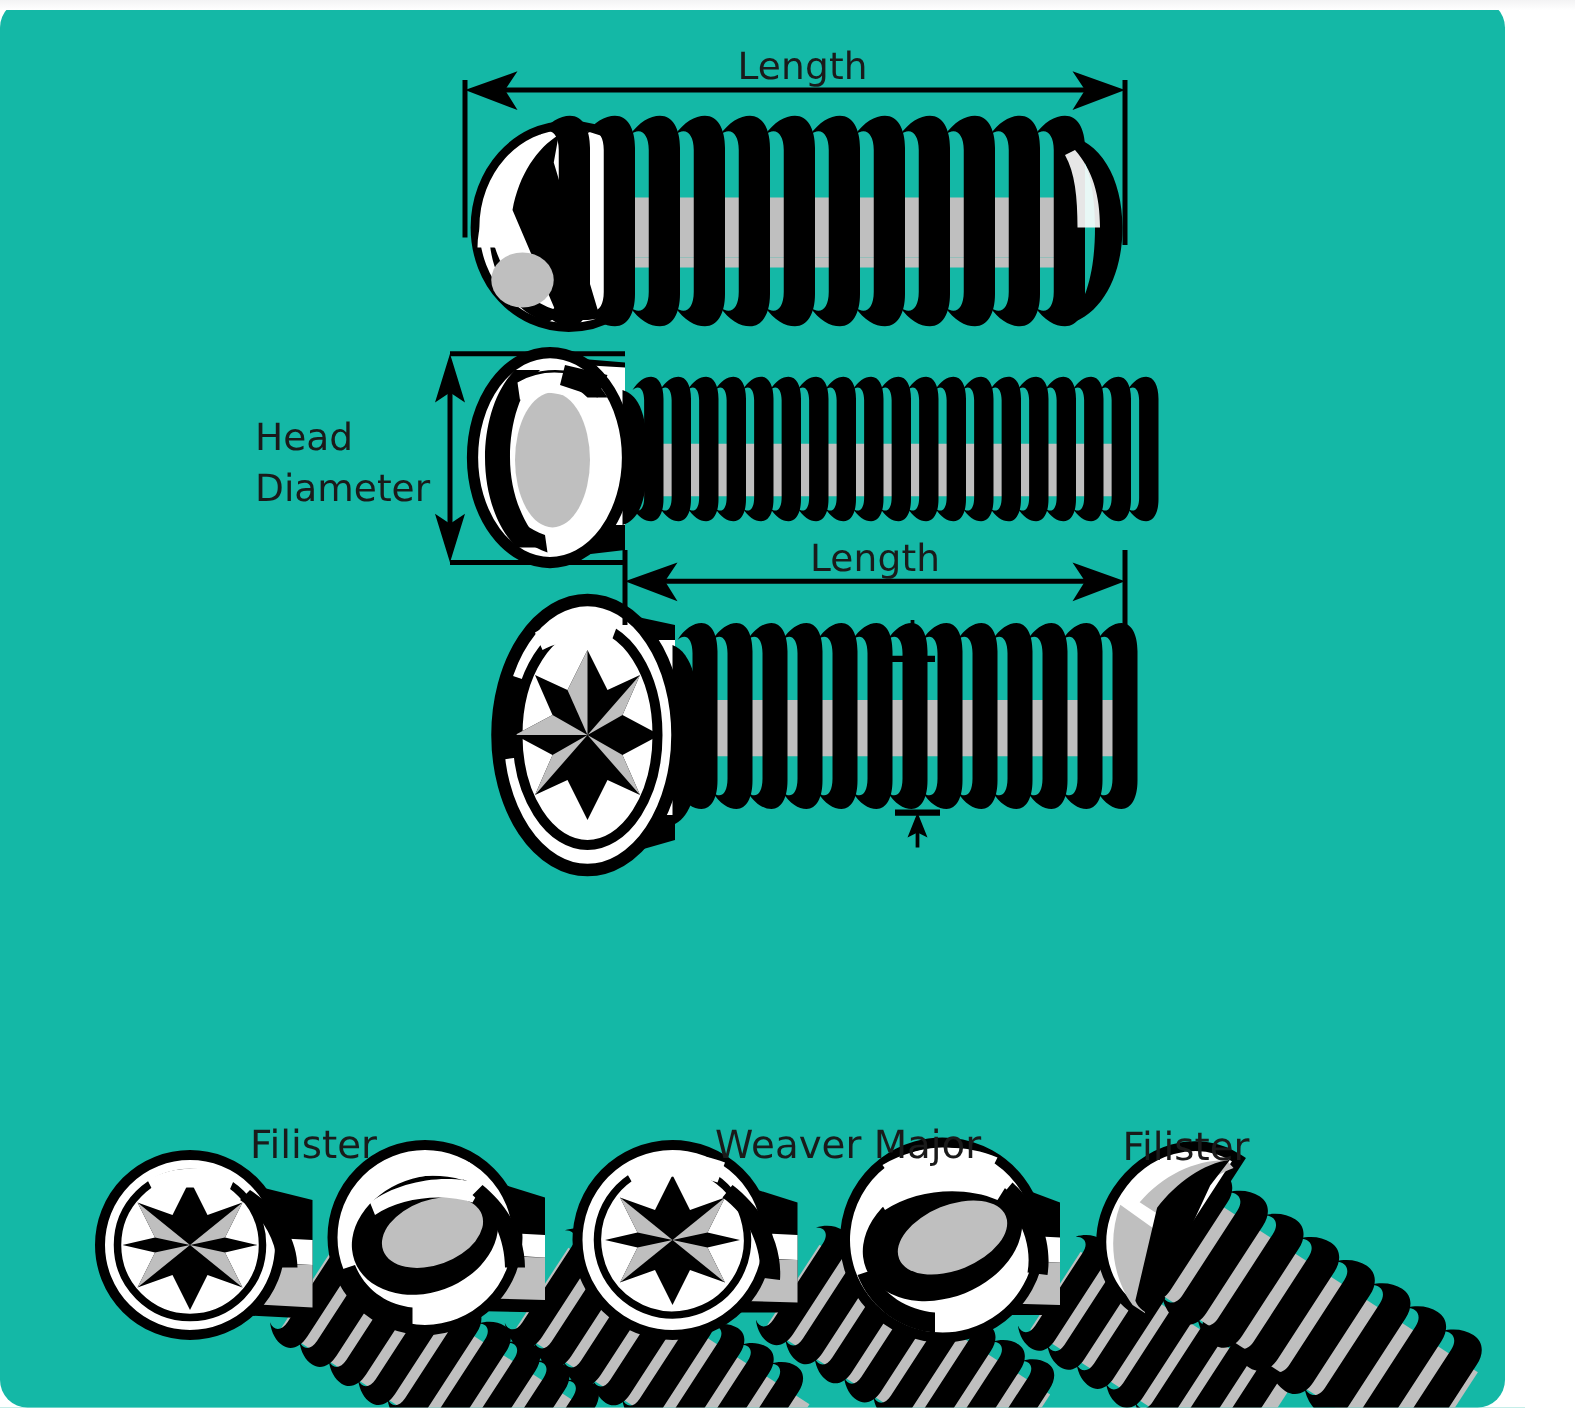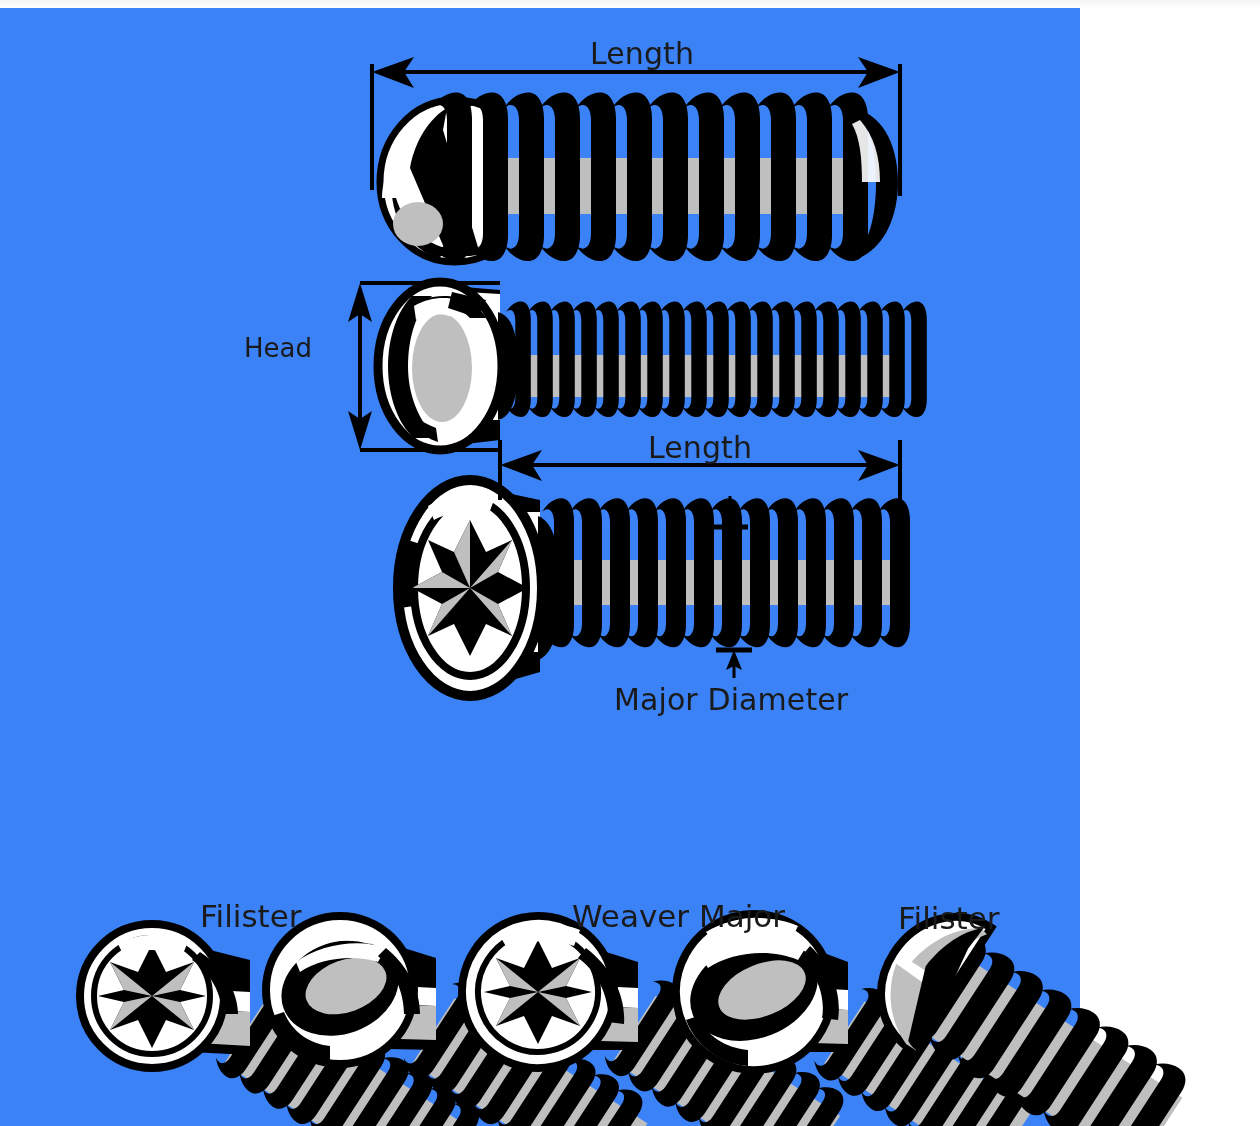--- a/index.html
+++ b/index.html
@@ -8,23 +8,24 @@
     background: #ffffff;
   }
   body {
     width: 1260px;
     height: 1126px;
     font-family: "DejaVu Sans", sans-serif;
     overflow: hidden;
   }
   #page {
     position: relative;
-    width: 1080px;
+    width: 1204px;
     height: 1126px;
-    background: #3b82f6;
+    background: #14b8a6;
+    border-radius: 22px;
   }
   #top-strip {
     position: absolute;
     left: 0; top: 0;
     width: 1260px; height: 8px;
     background: linear-gradient(to bottom, #f3f3f4, #ffffff);
   }
   .figure-svg {
     position: absolute;
     left: 0; top: 0;
@@ -33,23 +34,23 @@
     position: absolute;
     font-family: "DejaVu Sans", sans-serif;
     font-size: 30px;
     color: #1a1a1a;
     white-space: nowrap;
     letter-spacing: 0.1px;
   }
   .head-dia-label {
     position: absolute;
     font-family: "DejaVu Sans", sans-serif;
-    font-size: 26px;
+    font-size: 30px;
     color: #1a1a1a;
-    text-align: center;
+    text-align: left;
     line-height: 1.35;
     white-space: nowrap;
   }
   .type-label {
     position: absolute;
     font-family: "DejaVu Sans", sans-serif;
     font-size: 31px;
     color: #1a1a1a;
     white-space: nowrap;
     margin-top: 36px;
@@ -558,25 +559,25 @@
         <path d="M946,920 C 930,934 920,958 918,984 L944,1056 C 950,1060 956,1060 960,1058
                  L944,946 Z" fill="#000000"></path>
       </g>
     </g>
   </svg>
 
   <div class="dim-label" style="left:590px; top:36px;">Length</div>
 
   <div class="head-dia-label" style="left:204px; top:331px; width:148px;">
     <div>Head</div>
+    <div>Diameter</div>
   </div>
 
   <div class="dim-label" style="left:648px; top:430px;">Length</div>
 
-  <div class="dim-label" style="left:614px; top:682px;">Major Diameter</div>
 
   <div class="type-label" style="left:200px; top:862px;">Filister</div>
 
   <div class="type-label" style="left:572px; top:862px;">Weaver Major</div>
 
   <div class="type-label" style="left:898px; top:864px;">Filister</div>
 
 </div>
 
 </body></html>

